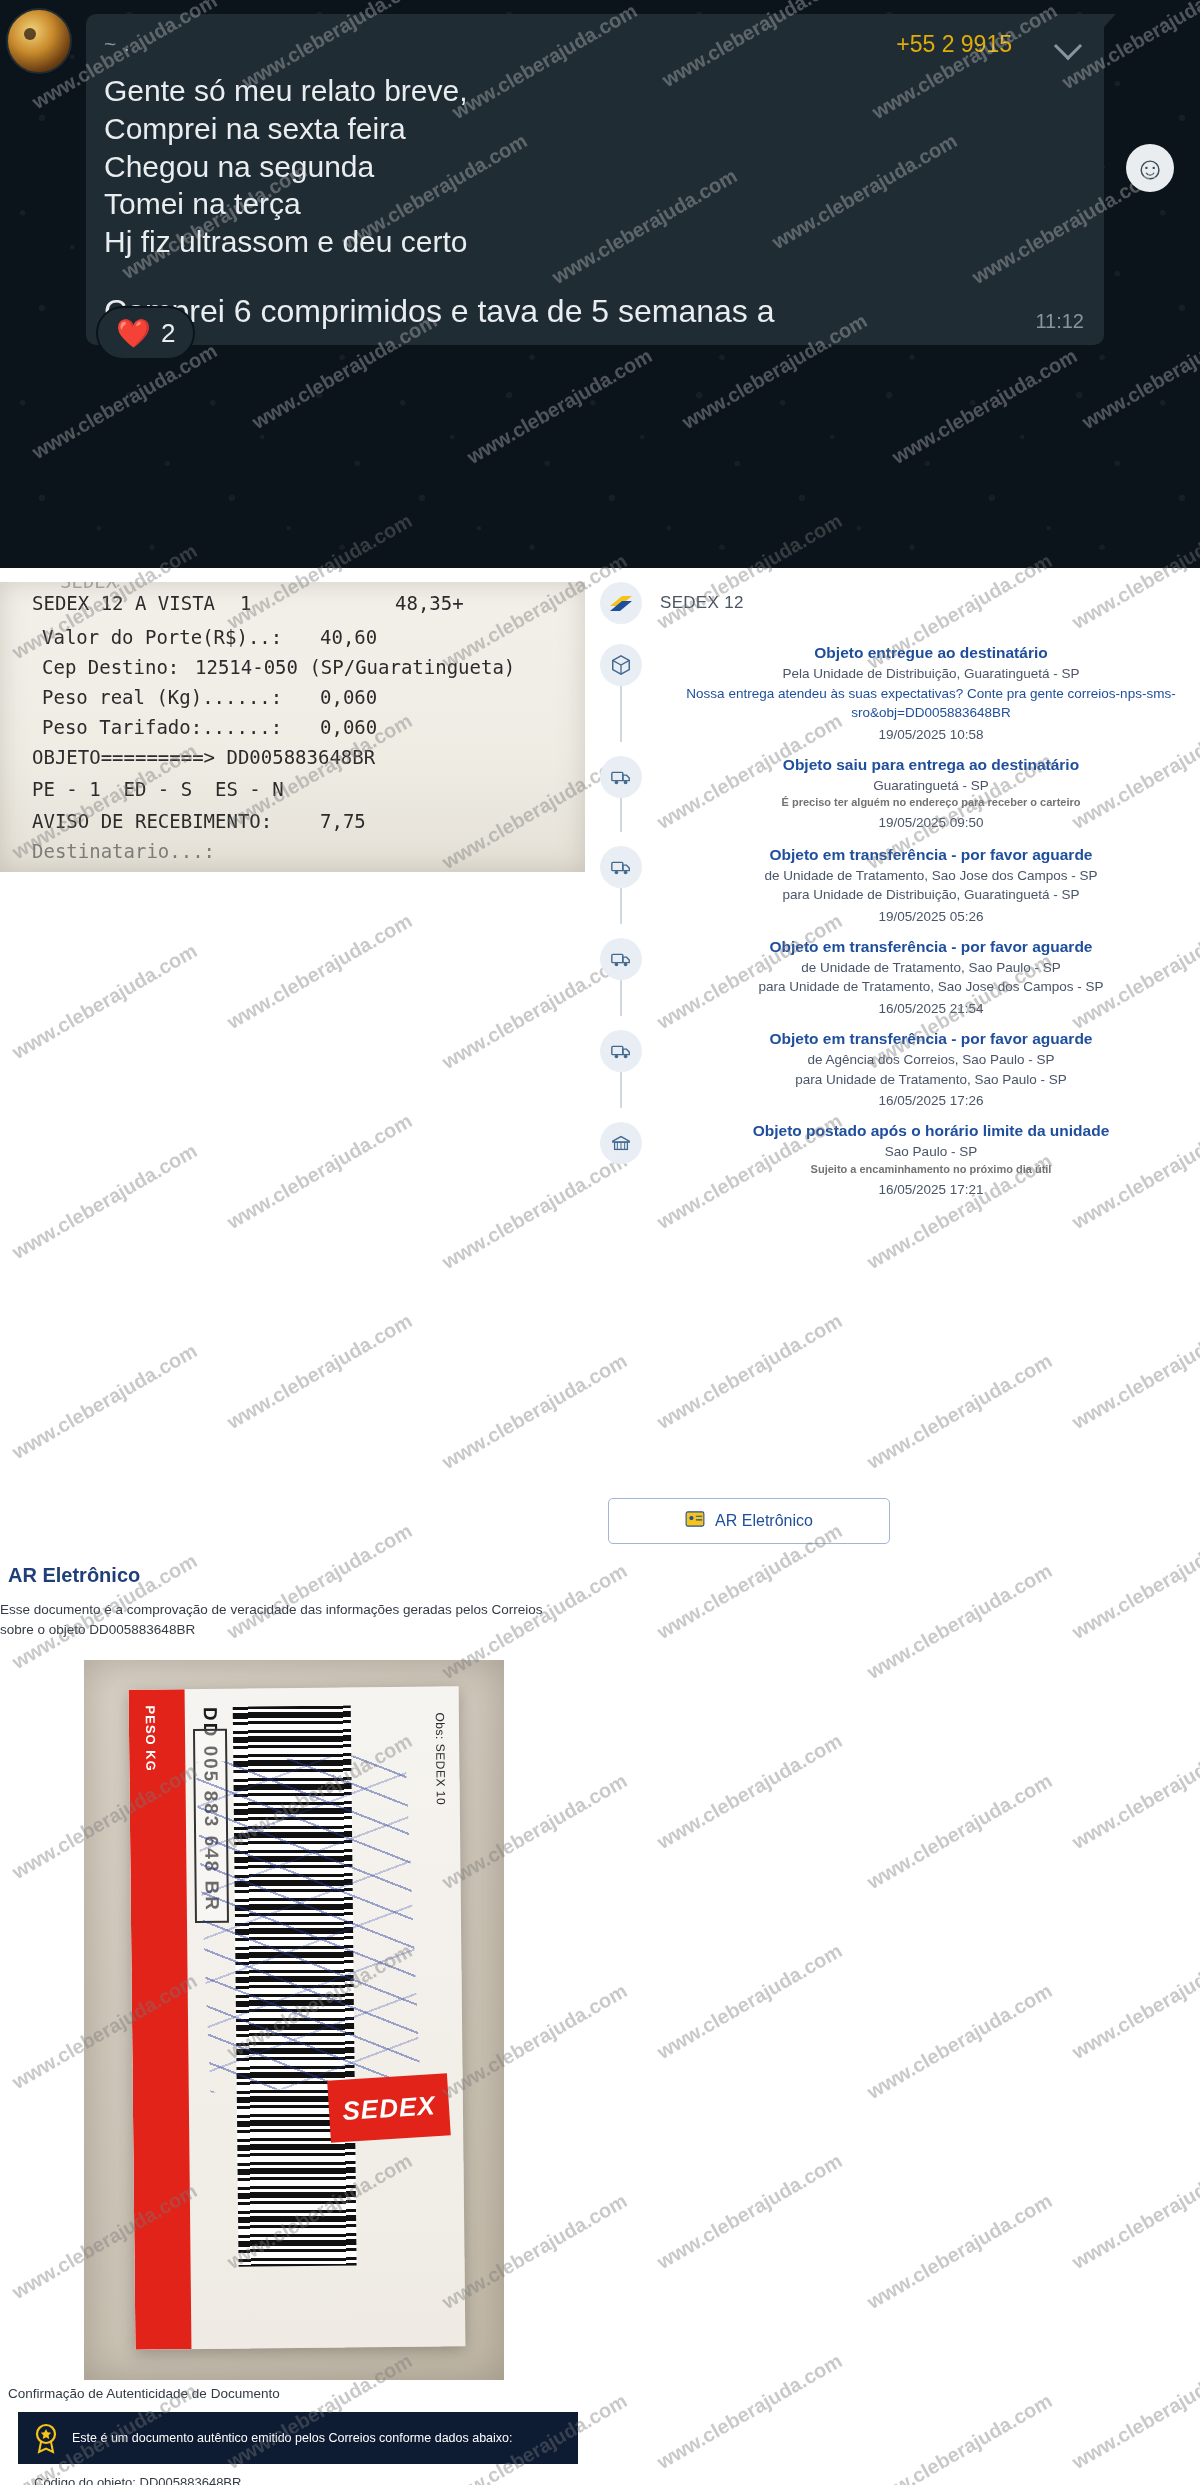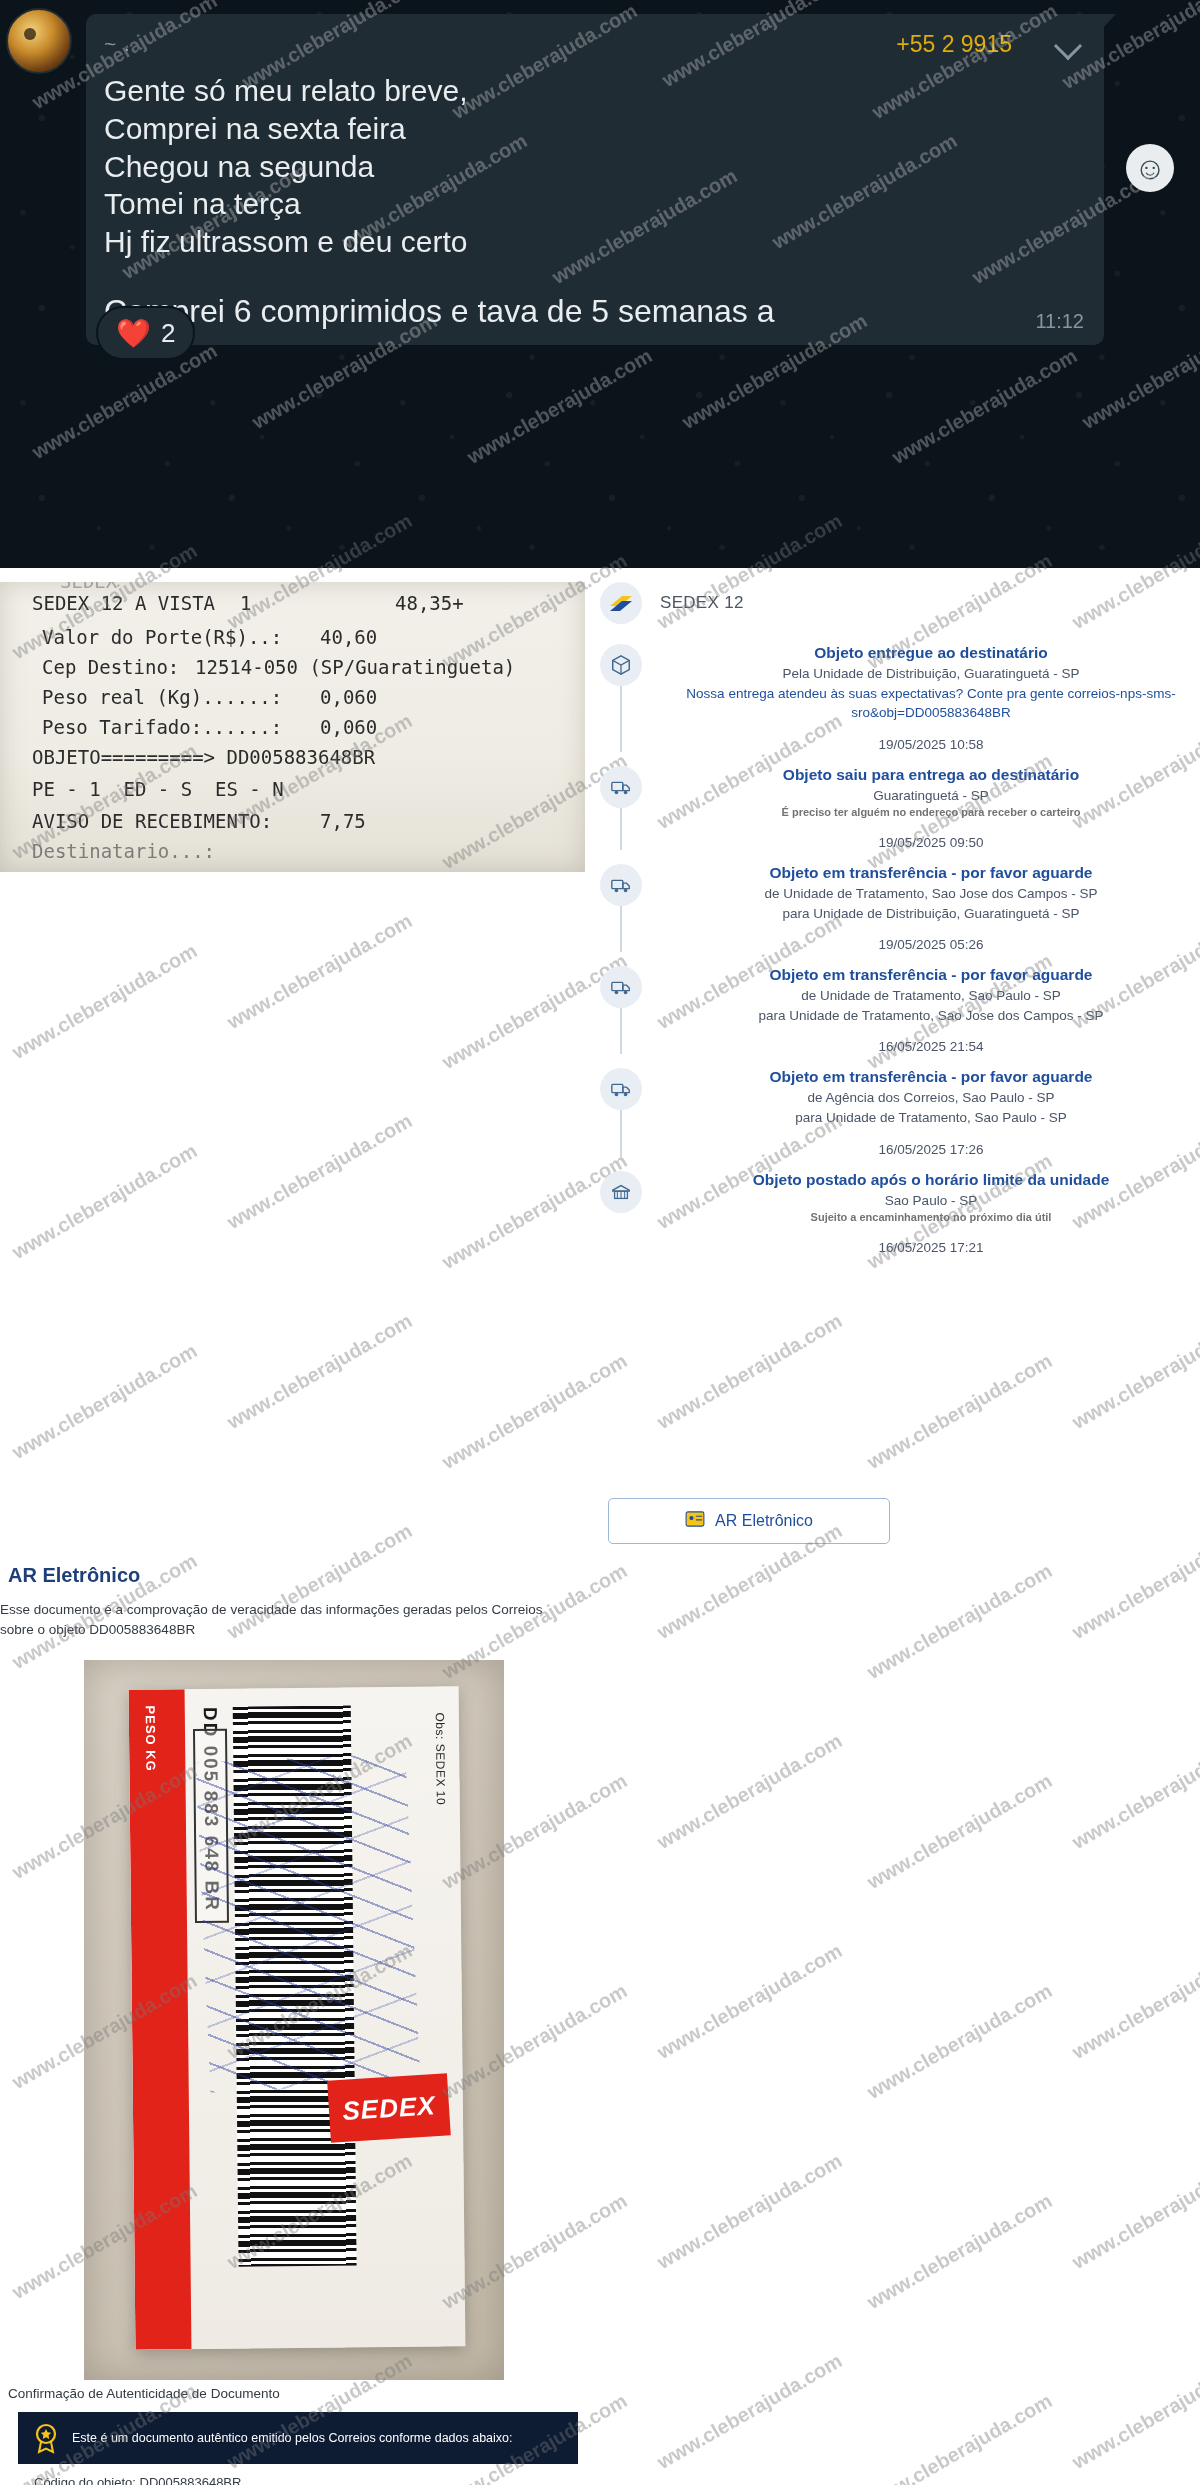--- a/index.html
+++ b/index.html
@@ -250,21 +250,21 @@
   }
   .tl-strong {
     color: #737373;
     font-weight: bold;
     font-size: 11px;
     line-height: 1.45;
   }
   .tl-date {
     color: #4a5568;
     font-size: 13.5px;
-    margin-top: 14px;
+    margin-top: 4px;
   }
   .ar-button {
     position: absolute;
     left: 608px; top: 1498px;
     width: 280px; height: 44px;
     border: 1px solid #9fb6d6;
     border-radius: 5px;
     background: #ffffff;
     color: #1f4e9c;
     font-size: 16px;

